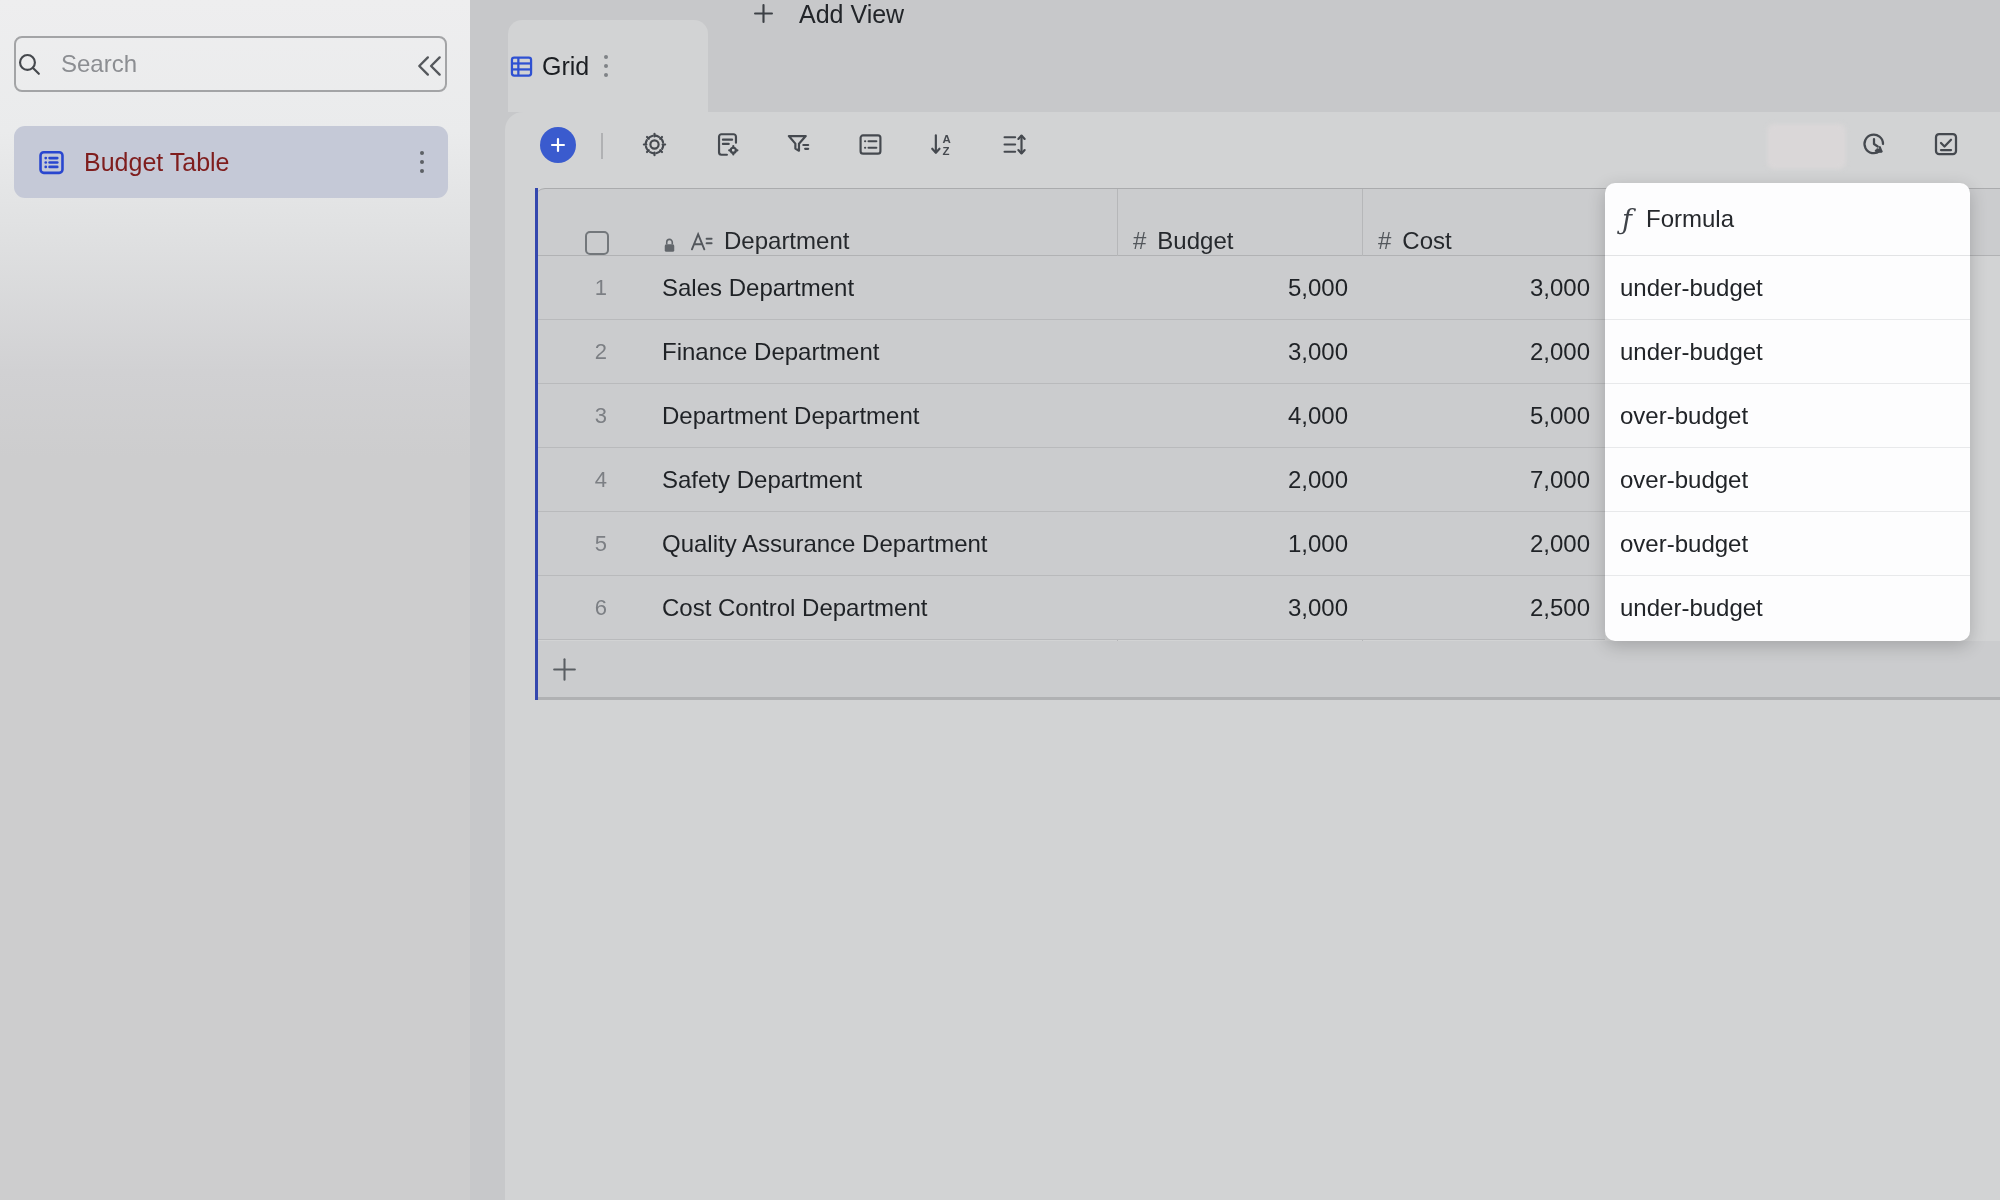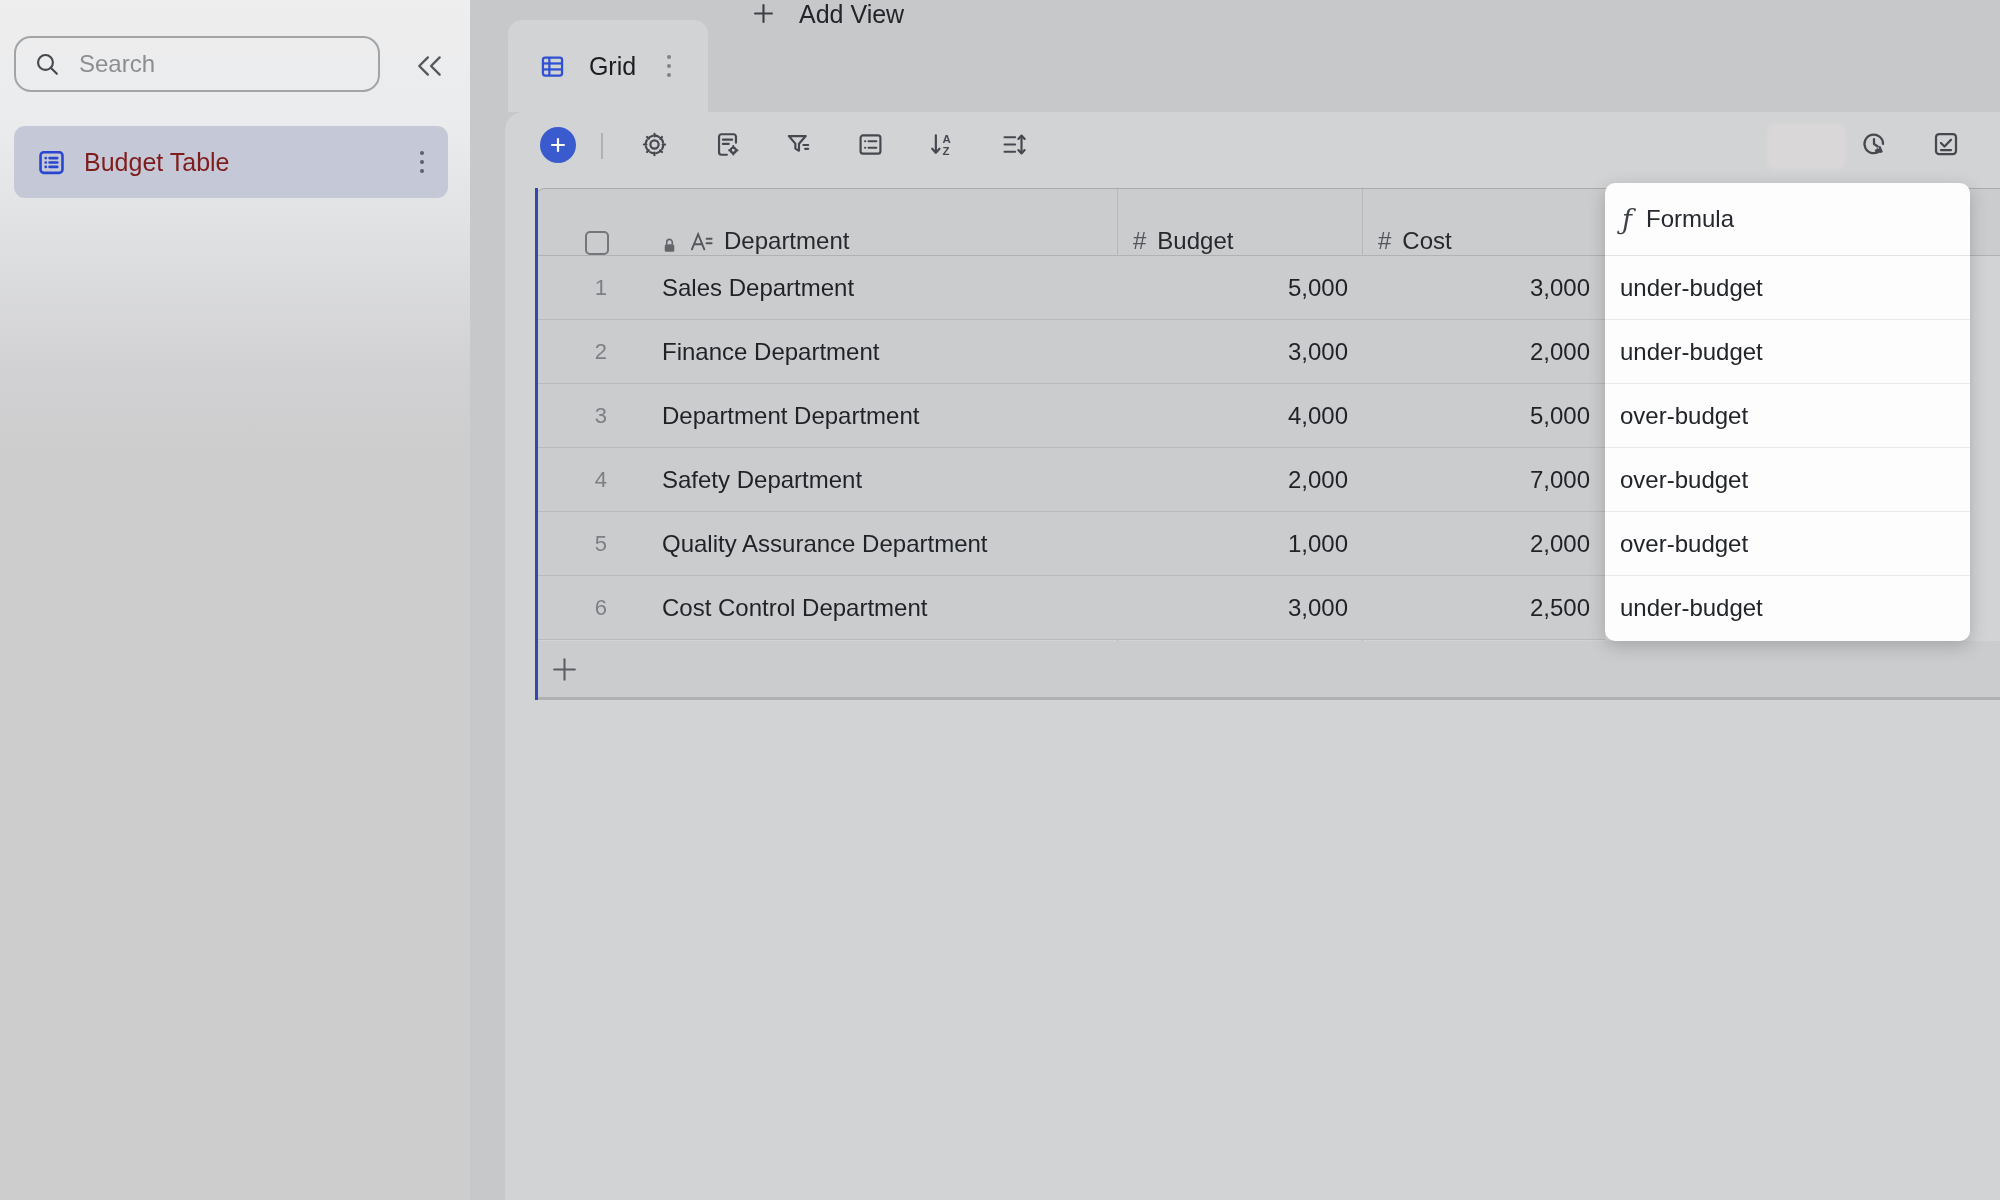--- a/index.html
+++ b/index.html
@@ -2,38 +2,38 @@
 <html><head>
 <meta charset="utf-8">
 <style>
   html,body{margin:0;padding:0;}
   body{font-family:"Liberation Sans", sans-serif; -webkit-font-smoothing:antialiased;}
   #app{position:relative;width:2000px;height:1200px;overflow:hidden;background:#c7c8ca;}
 
   
   .sidebar{position:absolute;left:0;top:0;width:470px;height:1200px;
     background:linear-gradient(180deg,#eeeeef 0%,#eaebec 11%,#dfe0e1 20%,#d1d1d3 31%,#cdcdce 38%,#cdcdce 100%);}
-  .search-box{position:absolute;left:14px;top:36px;width:366px;height:56px;border:2px solid #a3a4a6;
-    border-radius:17px;display:flex;align-items:center;padding-left:18px;box-sizing:border-box;background:transparent;}
+  .search-box{position:absolute;left:14px;top:36px;width:433px;height:56px;border:2px solid #a3a4a6;
+    border-radius:8px;display:flex;align-items:center;box-sizing:border-box;background:transparent;}
   .search-box input{border:none;outline:none;background:transparent;font-family:inherit;
     font-size:24px;color:#4a4d51;width:240px;margin-left:16px;}
   .search-box input::placeholder{color:#8c8e92;}
   .collapse-btn{position:absolute;left:404px;top:46px;width:52px;height:40px;display:flex;
     align-items:center;justify-content:center;cursor:pointer;}
   .table-item{position:absolute;left:14px;top:126px;width:434px;height:72px;background:#c5c9d7;
     border-radius:11px;display:flex;align-items:center;padding:0 18px 0 22px;box-sizing:border-box;cursor:pointer;}
   .table-item .label{font-size:25px;font-weight:400;color:#7f1d1d;margin-left:17px;}
   .kebab{margin-left:auto;display:flex;flex-direction:column;gap:5px;align-items:center;padding:6px;cursor:pointer;}
   .kebab i{width:4px;height:4px;border-radius:50%;background:#5d6065;display:block;}
 
   
   .main{position:absolute;left:470px;top:0;width:1530px;height:1200px;background:#c7c8ca;}
   .panel{position:absolute;left:35px;top:112px;right:0;bottom:0;background:#d2d3d4;border-top-left-radius:18px;}
   .tab{position:absolute;left:38px;top:20px;width:200px;height:92px;background:#d2d3d4;
-    border-radius:14px 14px 0 0;display:flex;align-items:center;justify-content:center;gap:23px;cursor:pointer;}
+    border-radius:14px 14px 0 0;display:flex;align-items:center;justify-content:flex-start;gap:7px;cursor:pointer;}
   .tab .label{font-size:25px;color:#1b1e22;font-weight:500;}
   .tab .kebab{margin-left:2px;}
   .tab .kebab i{background:#7f8286;}
   .add-view{position:absolute;left:280px;top:0;height:112px;display:flex;align-items:flex-start;gap:22px;cursor:pointer;}
   .add-view .label{font-size:25px;color:#222529;}
 
   
   .tool{position:absolute;width:30px;height:30px;top:17px;display:flex;align-items:center;justify-content:center;cursor:pointer;}
   .plus-btn{position:absolute;left:35px;top:15px;width:36px;height:36px;border-radius:50%;background:#3a5bce;
     display:flex;align-items:center;justify-content:center;cursor:pointer;}

